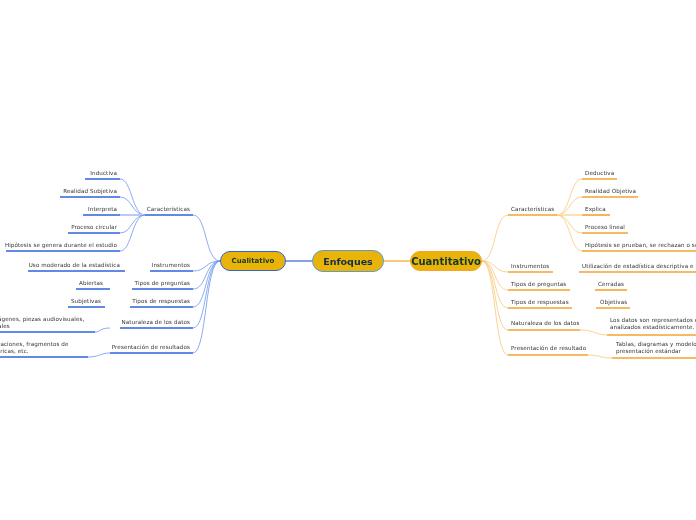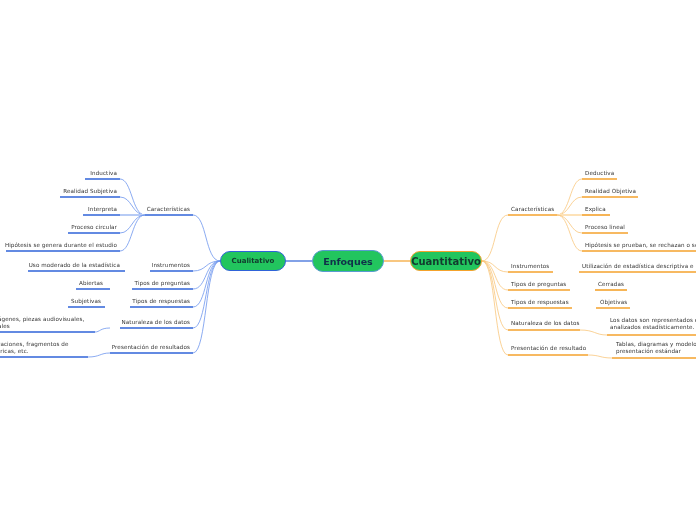--- a/index.html
+++ b/index.html
@@ -7,21 +7,21 @@
     width: 696px; height: 520px; background: #ffffff; position: relative; overflow: hidden;
     font-family: "DejaVu Sans", "Liberation Sans", sans-serif;
   }
   #map { position: absolute; left: 0; top: 0; width: 696px; height: 520px; }
   .lbl {
     position: absolute; font-size: 5.6px; color: #333333; white-space: nowrap;
     line-height: 7px; letter-spacing: 0.1px;
   }
   .lbl.r { text-align: right; }
   .node {
-    position: absolute; box-sizing: border-box; border-radius: 11px; background: #22c55e;
+    position: absolute; box-sizing: border-box; border-radius: 11px; background: #eab308;
     display: flex; align-items: center; justify-content: center; font-weight: bold; color: #10304a;
   }
   .node.root { left: 312px; top: 250px; width: 72px; height: 22px; border: 1.3px solid #5a9bd0; font-size: 9.5px; align-items: center; }
   .node.left { left: 220px; top: 251px; width: 66px; height: 20px; border: 1.3px solid #2f63d8; font-size: 7px; color: #123a2e; }
   .node.right { left: 410px; top: 251px; width: 72px; height: 20px; border: 1.3px solid #f4a22c; font-size: 10px; color: #123a2e; }
 </style>
 </head>
 <body>
 
 <svg id="map" width="696" height="520" viewBox="0 0 696 520">

